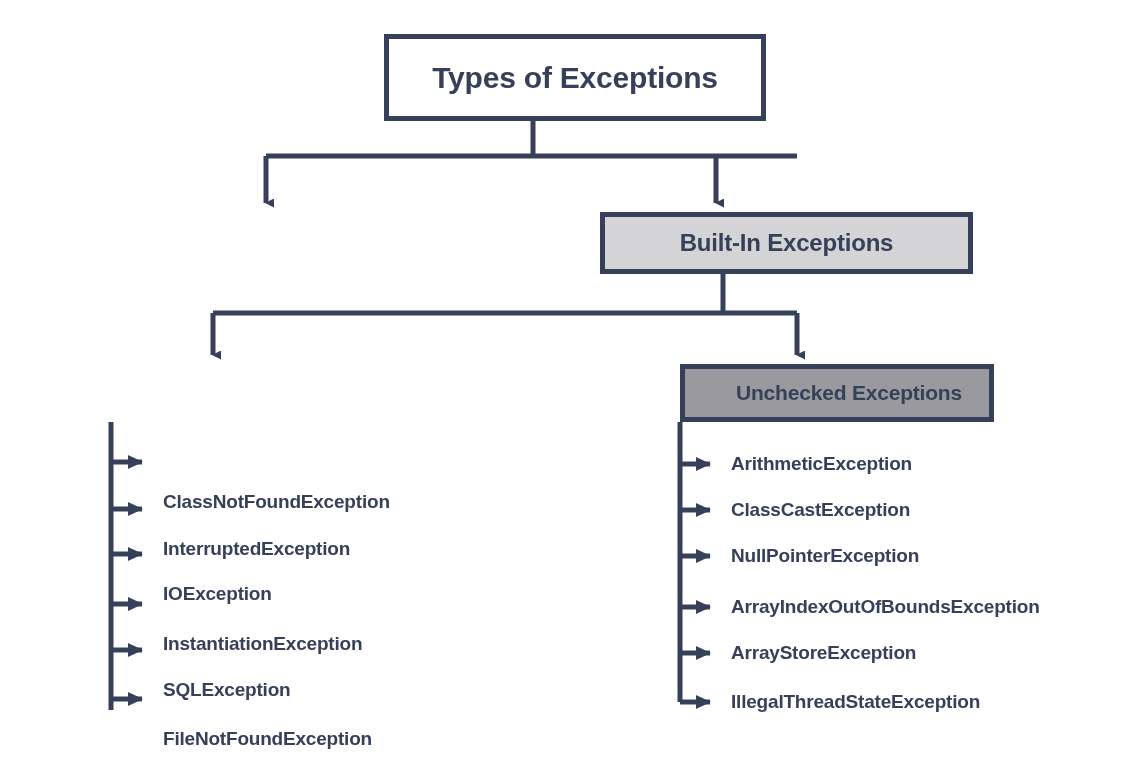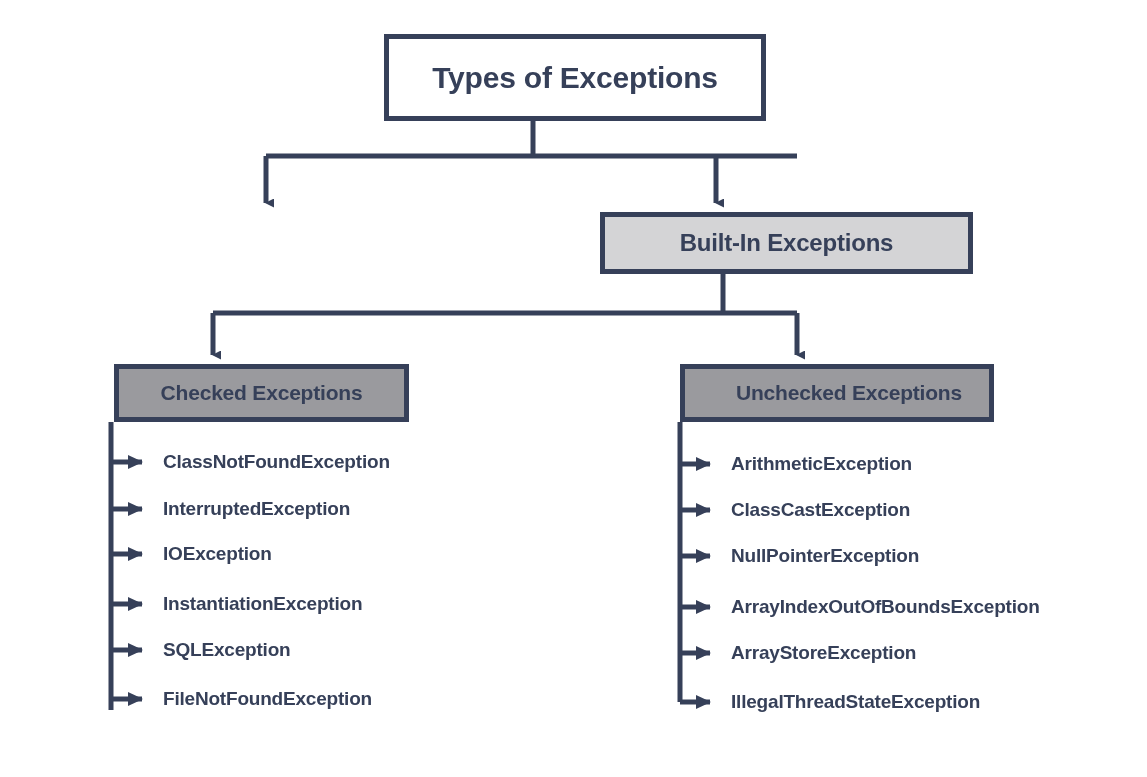--- a/index.html
+++ b/index.html
@@ -64,21 +64,21 @@
 
   .leaf {
     position: absolute;
     color: #364059;
     font-weight: bold;
     font-size: 19px;
     letter-spacing: -0.2px;
     white-space: nowrap;
     line-height: 1;
   }
-  .leaf-left  { left: 163px; }
+  .leaf-left  { left: 163px; margin-top: 40px; }
   .leaf-right { left: 731px; }
 </style>
 </head>
 <body>
 
 <div id="diagram">
 
   <svg id="edges" viewBox="0 0 1147 777" width="1147" height="777" xmlns="http://www.w3.org/2000/svg">
     <defs>
       <marker id="arrowDown" markerWidth="9" markerHeight="9" refX="4.5" refY="8" orient="auto" markerUnits="userSpaceOnUse">
@@ -122,21 +122,20 @@
       <path d="M680,653 L710,653" marker-end="url(#arrowRight)"></path>
       <path d="M680,702 L710,702" marker-end="url(#arrowRight)"></path>
     </g>
   </svg>
 
   <div class="node node-root">Types of Exceptions</div>
 
 
   <div class="node node-l2 node-l2-right">Built-In Exceptions</div>
 
-  <div class="node node-l3 node-l3-left">Checked Exceptions</div>
 
   <div class="node node-l3 node-l3-right">Unchecked Exceptions</div>
 
   <div id="leaf-layer">
       <div class="leaf leaf-left" style="top: 452px;">ClassNotFoundException</div>
       <div class="leaf leaf-left" style="top: 499px;">InterruptedException</div>
       <div class="leaf leaf-left" style="top: 544px;">IOException</div>
       <div class="leaf leaf-left" style="top: 594px;">InstantiationException</div>
       <div class="leaf leaf-left" style="top: 640px;">SQLException</div>
       <div class="leaf leaf-left" style="top: 689px; text-align: right;">FileNotFoundException</div>

